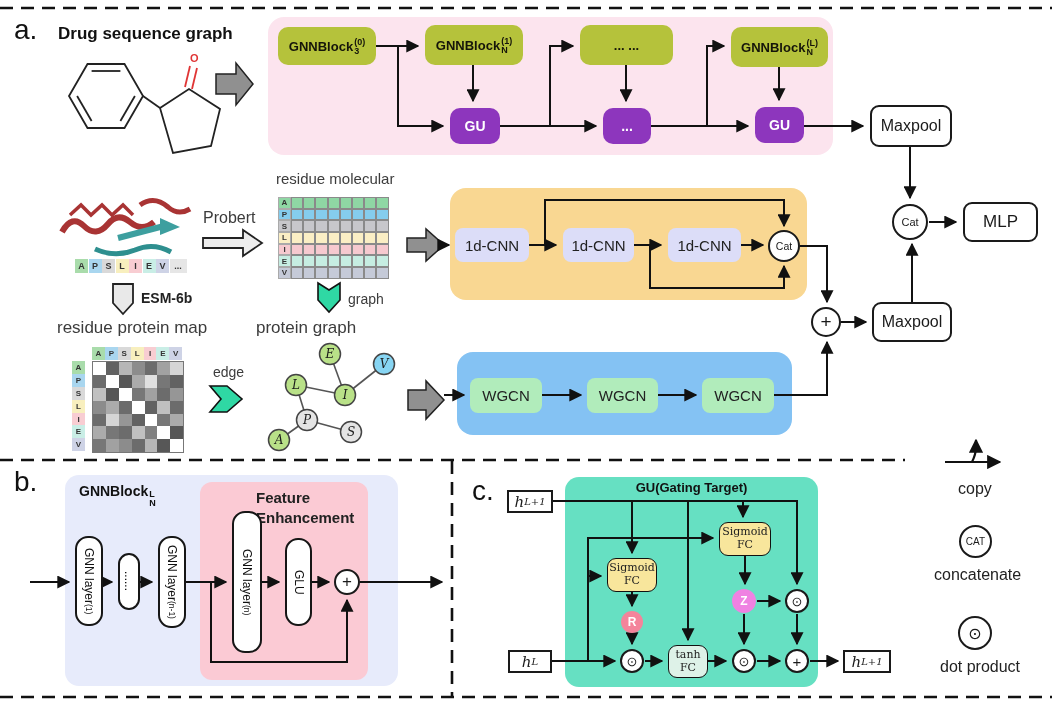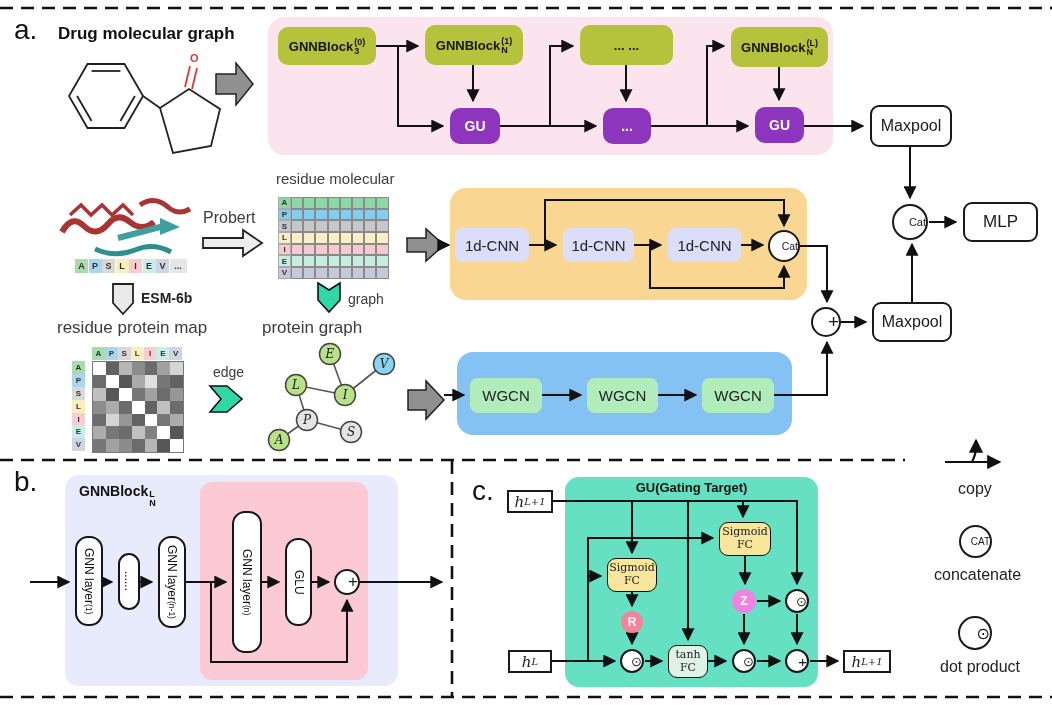--- a/index.html
+++ b/index.html
@@ -7,21 +7,21 @@
          font-family:"Liberation Sans",sans-serif;color:#1a1a1a;}
   .abs{position:absolute;}
   .panel{position:absolute;border-radius:16px;}
   .box{position:absolute;display:flex;align-items:center;justify-content:center;text-align:center;box-sizing:border-box;}
   .olive{background:#b5c23b;border-radius:10px;font-weight:bold;font-size:13px;color:#15150a;}
   .purple{background:#8d36bd;border-radius:10px;color:#fff;font-weight:bold;font-size:14px;}
   .whitebox{background:#fff;border:2.4px solid #1a1a1a;border-radius:9px;font-size:16px;}
   .cnnbox{background:#dcddf8;border-radius:8px;font-size:15px;color:#222;}
   .wgcnbox{background:#b1ecbb;border-radius:8px;font-size:15px;color:#222;}
   .circ{position:absolute;background:#fff;border:2.2px solid #1a1a1a;border-radius:50%;
-        display:flex;align-items:center;justify-content:flex-end;box-sizing:border-box;}
+        display:flex;align-items:center;justify-content:center;box-sizing:border-box;}
   .heading{position:absolute;font-weight:bold;font-size:17px;color:#111;}
   .smalllab{position:absolute;font-size:15px;color:#3c3c3c;}
   .plabel{position:absolute;font-size:28px;color:#111;}
   .ss{display:inline-flex;flex-direction:column;align-items:flex-start;line-height:1;font-size:9px;margin-left:1px;transform:translateY(1px);}
   .vbox{background:#fff;border:2px solid #161616;border-radius:13px;
         writing-mode:vertical-rl;text-orientation:sideways;font-size:12px;color:#111;
         display:flex;align-items:center;justify-content:center;}
   .vbox sup{font-size:8.5px;}
   .mathbox{background:#fff;border:2px solid #1a1a1a;font-family:"DejaVu Serif",serif;
            font-style:italic;font-size:15px;}
@@ -186,21 +186,21 @@
         <circle cx="307" cy="420" r="10.5" fill="#e4e4e4" stroke="#444" stroke-width="1.5"></circle>
         <text x="307" y="424" text-anchor="middle" font-family="DejaVu Serif, serif" font-style="italic" font-size="12" fill="#1a1a1a">P</text>
         <circle cx="351" cy="432" r="10.5" fill="#e4e4e4" stroke="#444" stroke-width="1.5"></circle>
         <text x="351" y="436" text-anchor="middle" font-family="DejaVu Serif, serif" font-style="italic" font-size="12" fill="#1a1a1a">S</text>
         <circle cx="279" cy="440" r="10.5" fill="#b9e188" stroke="#444" stroke-width="1.5"></circle>
         <text x="279" y="444" text-anchor="middle" font-family="DejaVu Serif, serif" font-style="italic" font-size="12" fill="#1a1a1a">A</text>
       </g>
   </svg>
 
   <div class="plabel" style="left:14px;top:14px;">a.</div>
-  <div class="heading" style="left:58px;top:24px;">Drug molecular graph</div>
+  <div class="heading" style="left:58px;top:24px;">Drug sequence graph</div>
 
   <div class="box olive" style="left:278px;top:27px;width:98px;height:38px;">
     <span>GNNBlock</span>
       <span class="ss">
         <span>(0)</span>
         <span>3</span>
       </span>
   </div>
   <div class="box olive" style="left:425px;top:25px;width:98px;height:40px;">
     <span>GNNBlock</span>
@@ -232,21 +232,21 @@
   <div class="box whitebox" style="left:872px;top:302px;width:80px;height:40px;">Maxpool</div>
   <div class="circ" style="left:811px;top:307px;width:30px;height:30px;font-size:19px;font-weight:300;">
       <span>+</span>
     </div>
 
   <div class="smalllab" style="left:203px;top:209px;font-size:16px;">Probert</div>
   <div class="smalllab" style="left:276px;top:170px;">residue molecular</div>
   <div class="smalllab" style="left:141px;top:290px;font-size:14px;font-weight:bold;color:#222;">ESM-6b</div>
   <div class="smalllab" style="left:348px;top:291px;font-size:14px;">graph</div>
   <div class="smalllab" style="left:57px;top:318px;font-size:17px;">residue protein map</div>
-  <div class="smalllab" style="left:262px;top:318px;font-size:17px;">protein graph</div>
+  <div class="smalllab" style="left:256px;top:318px;font-size:17px;">protein graph</div>
   <div class="smalllab" style="left:213px;top:364px;font-size:14px;">edge</div>
 
   <div class="seqrow" style="left:75px;top:259px;">
       <div class="seqcell" style="background: rgb(169, 220, 171);">A</div>
       <div class="seqcell" style="background: rgb(169, 214, 239);">P</div>
       <div class="seqcell" style="background: rgb(217, 217, 217);">S</div>
       <div class="seqcell" style="background: rgb(248, 239, 190);">L</div>
       <div class="seqcell" style="background: rgb(248, 205, 210);">I</div>
       <div class="seqcell" style="background: rgb(201, 238, 230);">E</div>
       <div class="seqcell" style="background: rgb(206, 211, 230);">V</div>
@@ -427,20 +427,21 @@
   <div class="box wgcnbox" style="left:587px;top:378px;width:71px;height:35px;">WGCN</div>
   <div class="box wgcnbox" style="left:702px;top:378px;width:72px;height:35px;">WGCN</div>
 
   <div class="plabel" style="left:14px;top:466px;">b.</div>
   <div class="abs" style="left:79px;top:483px;font-size:14px;font-weight:bold;color:#111;">
     <span>GNNBlock</span><span class="ss">
         <span>L</span>
         <span>N</span>
       </span>
   </div>
+  <div class="abs" style="left:256px;top:488px;width:104px;font-size:15px;font-weight:600;color:#222;line-height:1.35;">Feature Enhancement</div>
 
   <div class="box vbox" style="left:75px;top:536px;width:28px;height:90px;">
     <span>GNN layer</span>
       <sup>(1)</sup>
   </div>
   <div class="box vbox" style="left:118px;top:553px;width:22px;height:57px;">
     <span>......</span>
   </div>
   <div class="box vbox" style="left:158px;top:536px;width:28px;height:92px;">
     <span>GNN layer</span>

